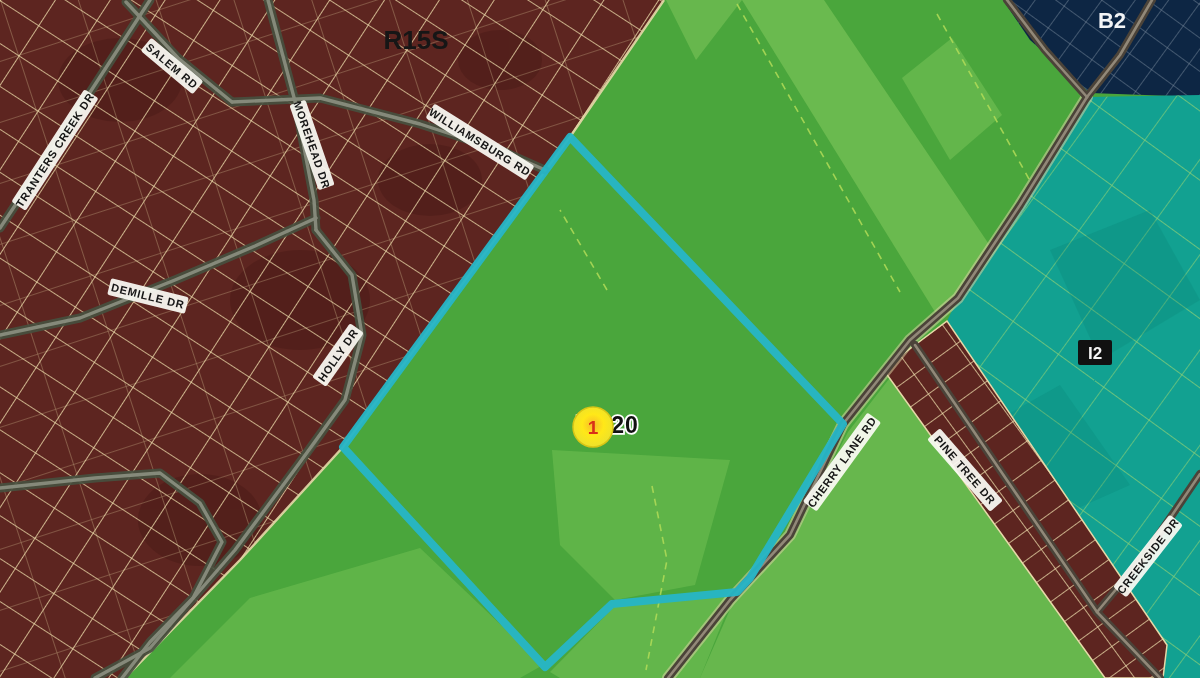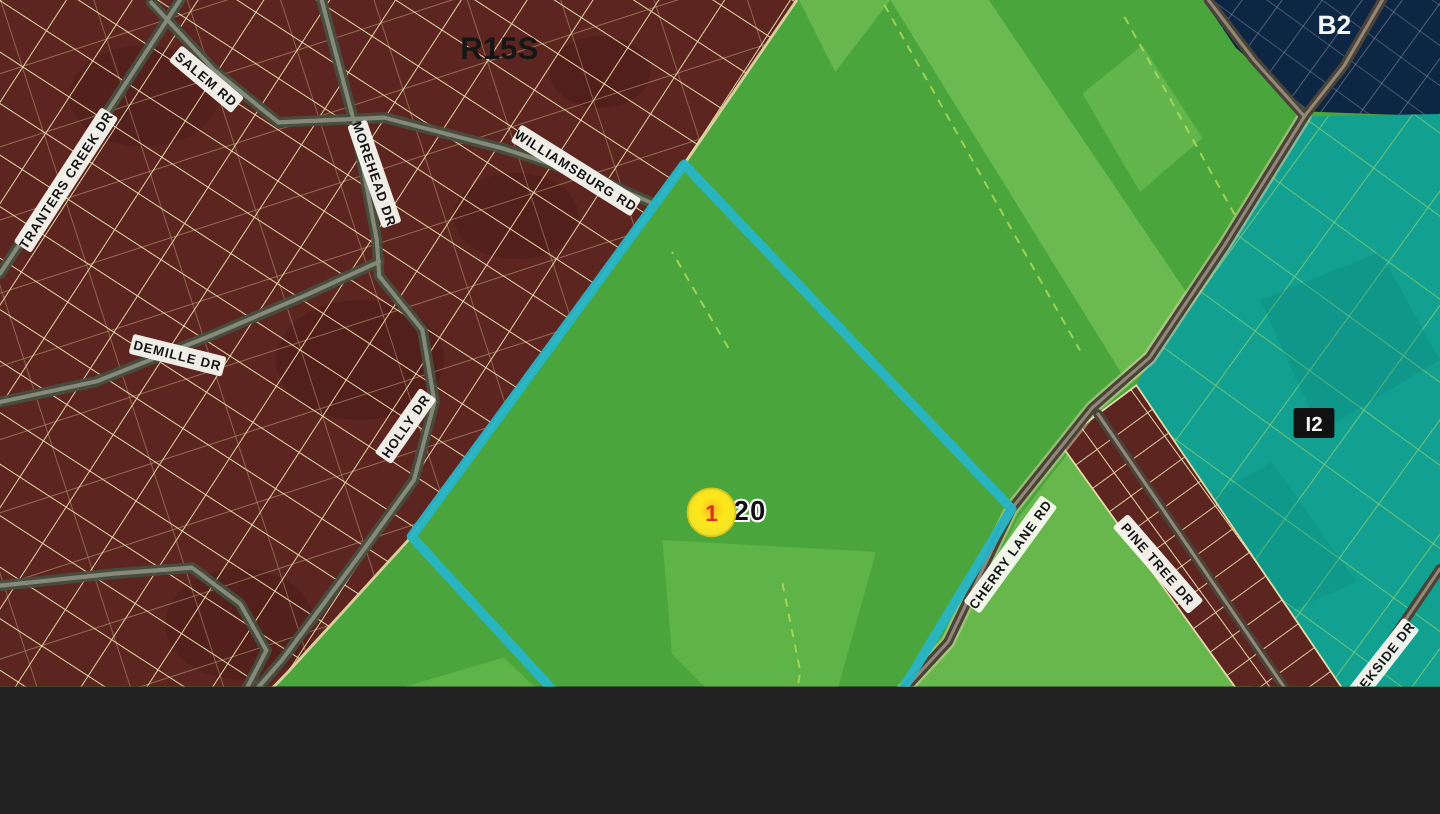--- a/index.html
+++ b/index.html
@@ -1,16 +1,16 @@
 <!DOCTYPE html>
 <html><head>
 <meta charset="utf-8">
 <style>
   html,body{margin:0;padding:0;background:#222;}
-  .map-wrap{width:1200px;height:572px;overflow:hidden;position:relative;}
+  .map-wrap{width:1200px;height:678px;overflow:hidden;position:relative;}
   svg{display:block;}
   text{font-family:"Liberation Sans","DejaVu Sans",sans-serif;font-weight:bold;}
   .road-label{font-size:11px;letter-spacing:0.8px;fill:#151515;text-anchor:middle;}
   .pill{fill:#fbfbf4;opacity:0.93;}
   .zone-label{fill:#161616;text-anchor:middle;}
 </style>
 </head>
 <body>
 
 <div class="map-wrap">

